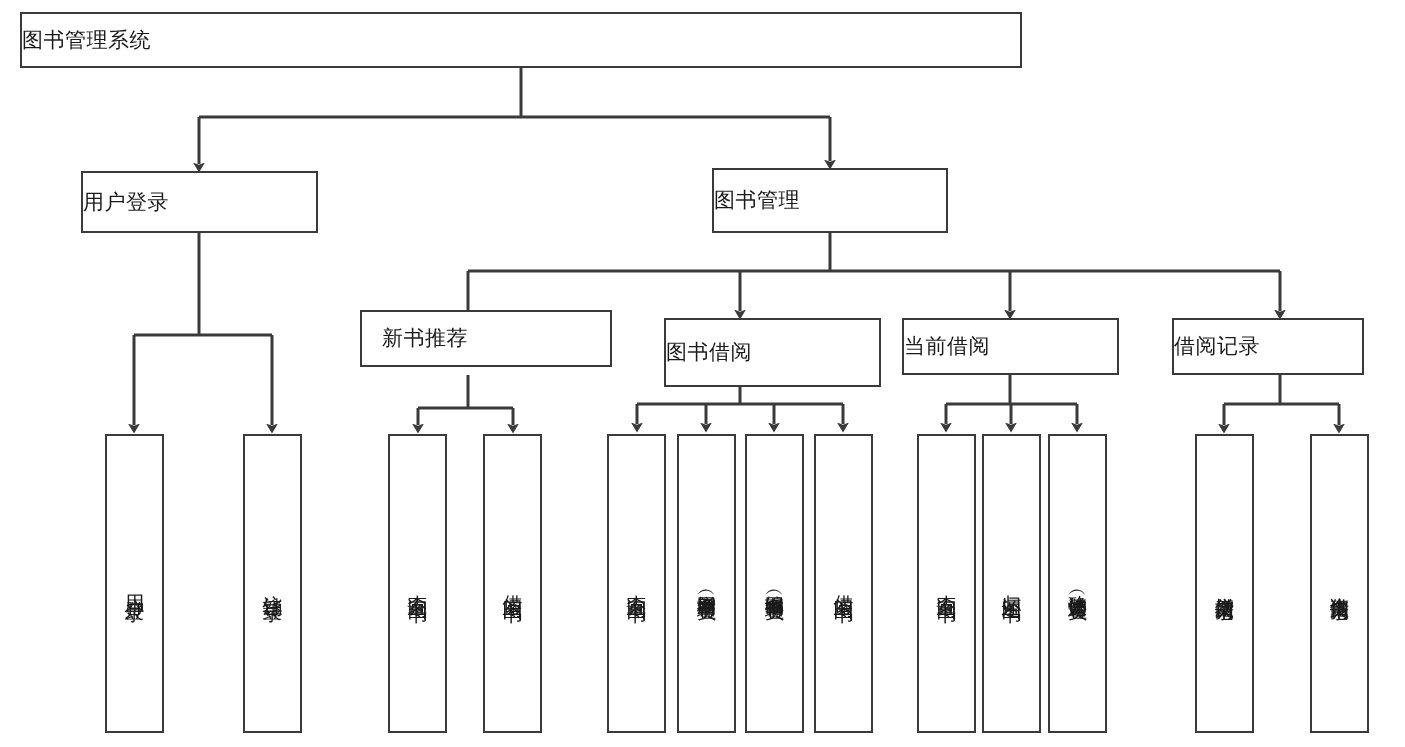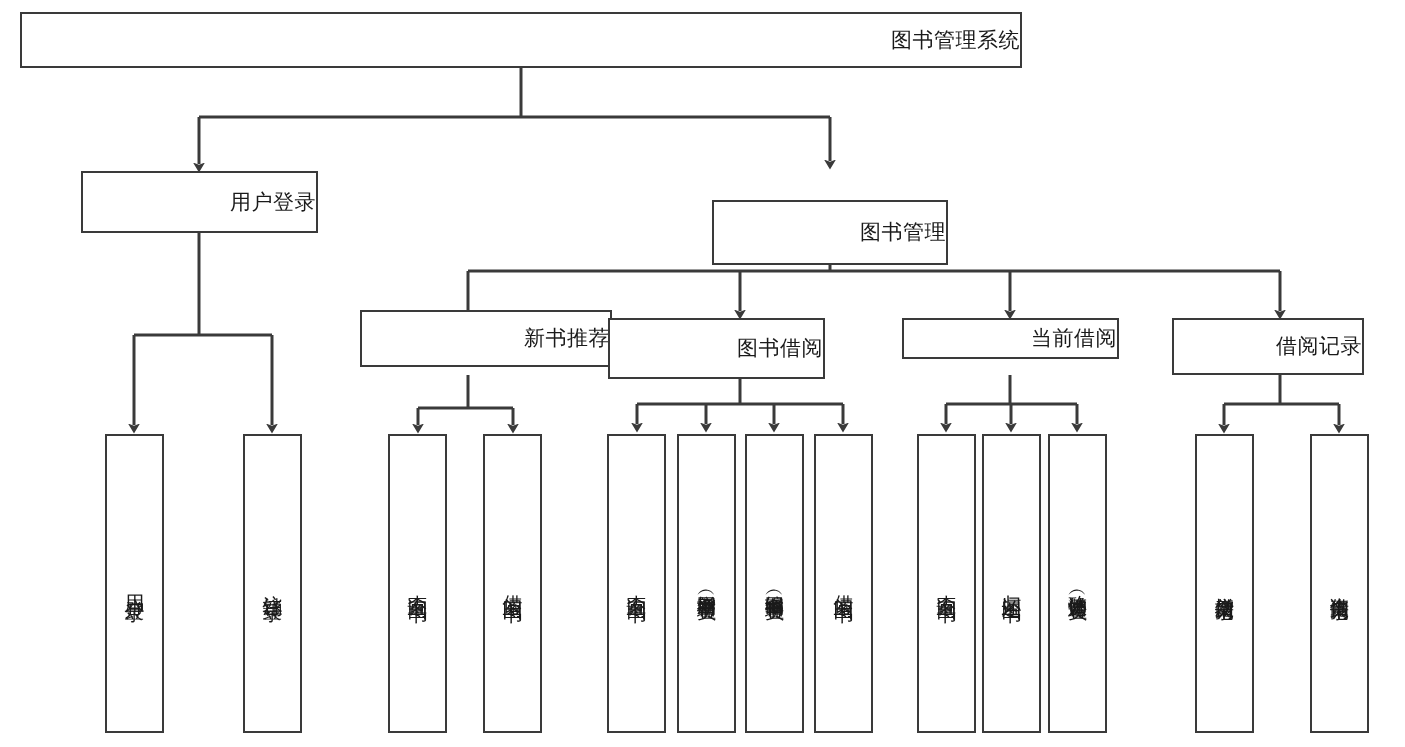--- a/index.html
+++ b/index.html
@@ -27,21 +27,21 @@
     width: 1405px;
     height: 747px;
   }
   .node {
     position: absolute;
     box-sizing: border-box;
     background: #ffffff;
     border: 2px solid #3a3a3a;
     display: flex;
     align-items: center;
-    justify-content: flex-end;
+    justify-content: flex-start;
     color: #1a1a1a;
   }
   .node-label {
     display: block;
     text-align: center;
     line-height: 1.18;
     color: #1a1a1a;
     white-space: nowrap;
   }
   
@@ -139,31 +139,31 @@
     </g>
   </svg>
 
   <div class="node horiz root" style="left:20px; top:12px; width:1002px; height:56px;">
     <span class="node-label">图书管理系统</span>
   </div>
 
   <div class="node horiz" style="left:81px; top:171px; width:237px; height:62px;">
     <span class="node-label">用户登录</span>
   </div>
-  <div class="node horiz" style="left:712px; top:168px; width:236px; height:65px;margin-top:32px;">
+  <div class="node horiz" style="left:712px; top:168px; width:236px; height:65px;">
     <span class="node-label">图书管理</span>
   </div>
 
   <div class="node horiz" style="left:360px; top:310px; width:252px; height:57px;padding-left:20px;">
     <span class="node-label">新书推荐</span>
   </div>
-  <div class="node horiz" style="left:608px; top:318px; width:217px; height:61px;padding-left:33px;">
+  <div class="node horiz" style="left:664px; top:318px; width:217px; height:69px;">
     <span class="node-label">图书借阅</span>
   </div>
-  <div class="node horiz" style="left:902px; top:318px; width:217px; height:41px;">
+  <div class="node horiz" style="left:902px; top:318px; width:217px; height:57px;">
     <span class="node-label">当前借阅</span>
   </div>
   <div class="node horiz" style="left:1172px; top:318px; width:192px; height:57px;">
     <span class="node-label">借阅记录</span>
   </div>
 
   <div class="node vert" style="left:105px; top:434px; width:59px; height:299px;">
     <span class="node-label">用户登录</span>
   </div>
   <div class="node vert" style="left:243px; top:434px; width:59px; height:299px;">

